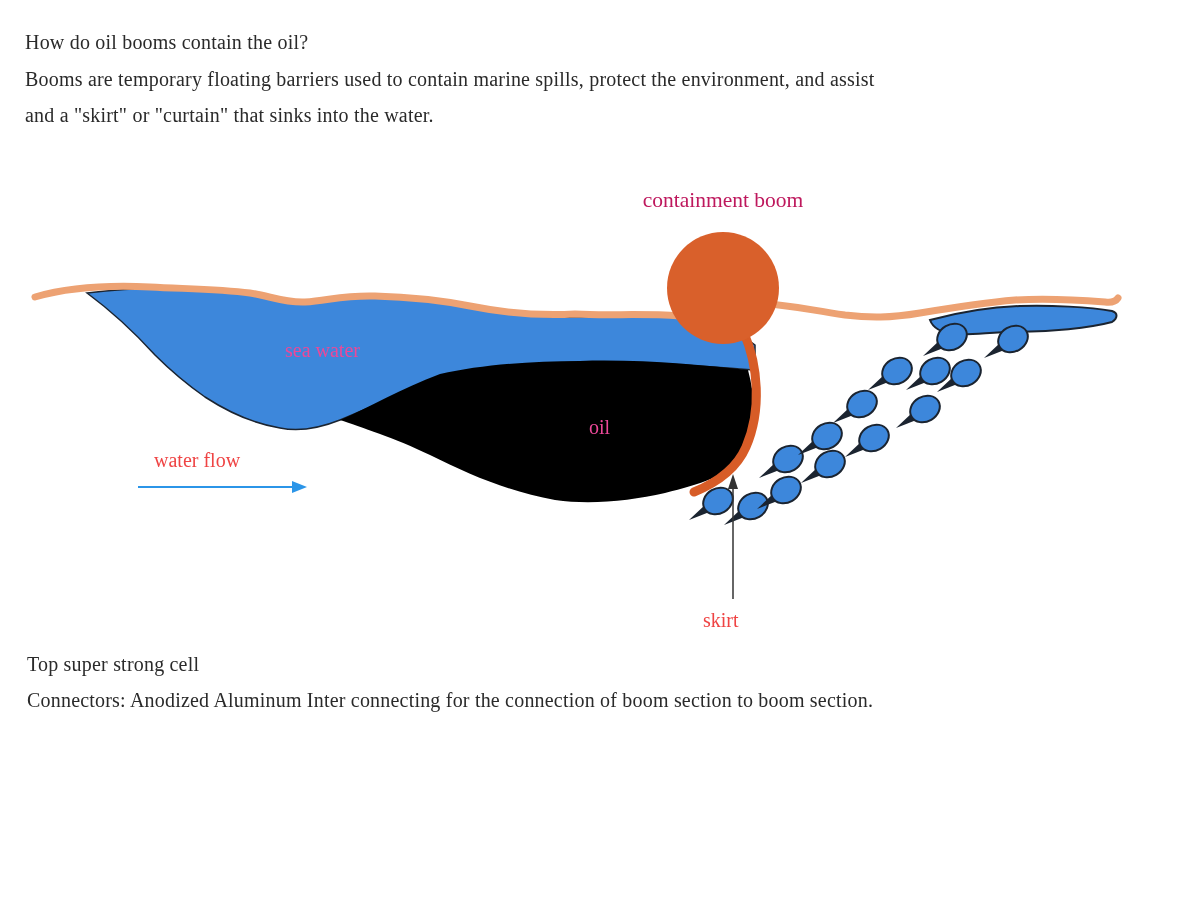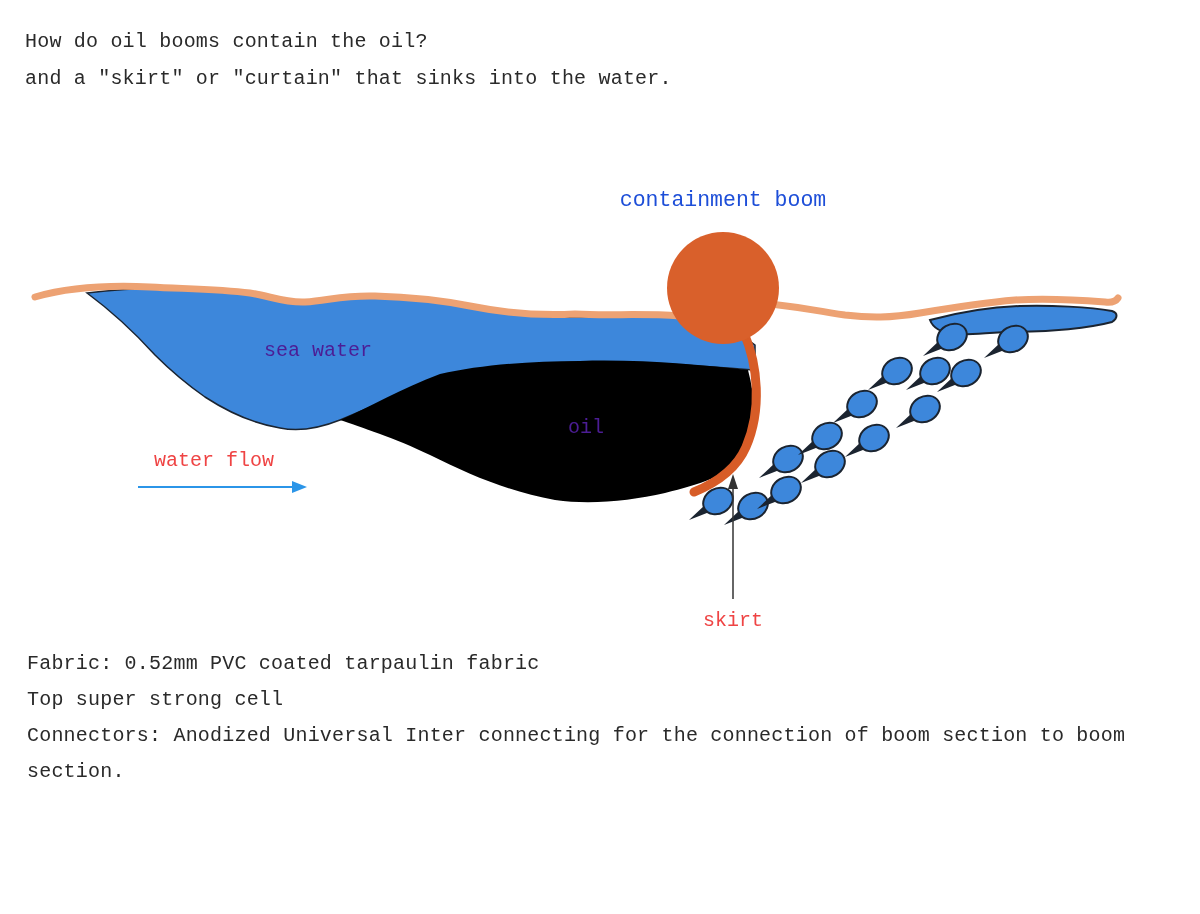--- a/index.html
+++ b/index.html
@@ -1,34 +1,35 @@
 <!DOCTYPE html>
 <html><head>
 <meta charset="utf-8">
 <style>
   html,body{margin:0;padding:0;background:#ffffff;}
   .page{
     position:relative;width:1200px;height:914px;background:#ffffff;
-    font-family:Liberation Mono, monospace;color:#2a2a2a;overflow:hidden;
+    font-family:Liberation Serif, serif;color:#2a2a2a;overflow:hidden;
   }
   .intro{position:absolute;left:25px;top:24px;font-size:20px;line-height:36.6px;letter-spacing:0.2px;}
   .components{position:absolute;left:27px;top:646px;font-size:20px;line-height:36px;letter-spacing:0.2px;}
   .diagram-svg{position:absolute;left:0;top:185px;}
   .dlabel{position:absolute;font-size:20px;white-space:nowrap;}
-  .dlabel.white{color:#4c1d95;}
+  .dlabel.white{color:#ec4899;margin-left:21px;}
   .dlabel.dark{color:#ef4444;}
-  .boom-label{position:absolute;left:573px;top:188px;width:300px;text-align:center;font-size:21.5px;color:#1d4ed8;}
+  .boom-label{position:absolute;left:573px;top:188px;width:300px;text-align:center;font-size:21.5px;color:#be185d;}
 </style>
 </head>
 <body>
 
 <div class="page">
 
   <div class="intro">
     <div>How do oil booms contain the oil?</div>
+    <div>Booms are temporary floating barriers used to contain marine spills, protect the environment, and assist</div>
     <div>and a "skirt" or "curtain" that sinks into the water.</div>
   </div>
 
   <svg class="diagram-svg" width="1200" height="460" viewBox="0 0 1200 460">
     <defs>
       <g id="droplet-shape">
         <path d="M-6,10 L-29,19 L-12,3 Z" fill="#1b2430"></path>
         <ellipse rx="15.5" ry="12.5" transform="rotate(-30)" fill="#3d87db" stroke="#1b2430" stroke-width="2"></ellipse>
       </g>
     </defs>
@@ -116,18 +117,17 @@
     </g>
   </svg>
 
   <div class="boom-label">containment boom</div>
   <div class="dlabel white" style="left:264px;top:339px;">sea water</div>
   <div class="dlabel white" style="left:568px;top:416px;">oil</div>
   <div class="dlabel dark" style="left:154px;top:449px;">water flow</div>
   <div class="dlabel dark" style="left:703px;top:609px;">skirt</div>
 
   <div class="components">
-    <div>Fabric: 0.52mm PVC coated tarpaulin fabric</div>
     <div>Top super strong cell</div>
-    <div>Connectors: Anodized Universal Inter connecting for the connection of boom section to boom section.</div>
+    <div>Connectors: Anodized Aluminum Inter connecting for the connection of boom section to boom section.</div>
   </div>
 
 </div>
 
 </body></html>

